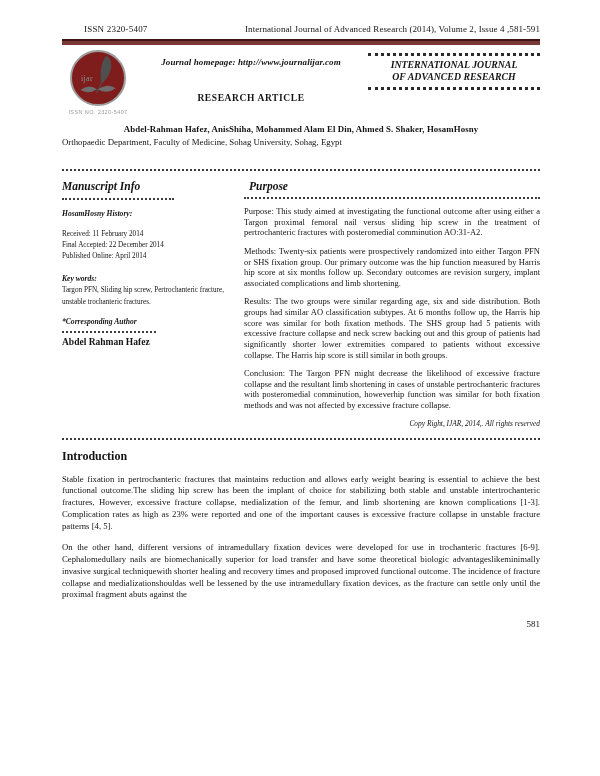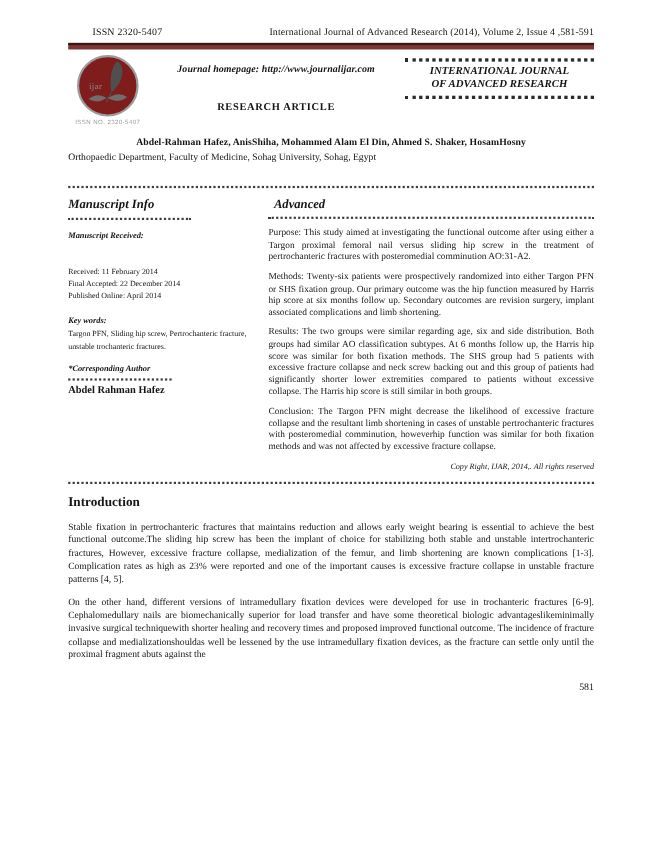--- a/index.html
+++ b/index.html
@@ -59,21 +59,21 @@
   .divider-full { margin-top:22px; }
   .divider-full-2 { margin-top:10px; }
   
   .cols { display:flex; margin-top:9px; }
   .col-left { width:170px; flex:none; }
   .col-right { flex:1; margin-left:12px; min-width:0; }
   .mi-heading { font-size:11.5px; font-weight:bold; font-style:italic; }
   .mi-dotline { width:112px; margin:6px 0 9px; border-top:2px dotted #3c3c3c; }
   .mi-sub { font-size:7.6px; font-weight:bold; font-style:italic; }
   .mi-line { font-size:7.2px; line-height:1.55; }
-  .mi-dates { margin-top:24px; }
+  .mi-dates { margin-top:11px; }
   .mi-keywords-h { margin-top:12px; }
   .mi-keywords { margin-top:2px; width:162px; text-align:justify; }
   .mi-corr { margin-top:9px; }
   .mi-corr-dotline { width:94px; margin:5px 0 4px; border-top:2px dotted #3c3c3c; }
   .mi-corr-name { font-size:9.5px; font-weight:bold; }
   .abs-heading { font-size:11.5px; font-weight:bold; font-style:italic; padding-left:5px; }
   .abs-dotline { margin:5px 0 7px; }
   .abs-para { font-size:8.5px; line-height:1.25; text-align:justify; margin:0 0 8px; }
   .abs-copyright { text-align:right; font-style:italic; font-size:7.4px; margin-top:3px; }
   
@@ -118,35 +118,35 @@
 
   <div class="article-authors">Abdel-Rahman Hafez, AnisShiha, Mohammed Alam El Din, Ahmed S. Shaker, HosamHosny</div>
   <div class="article-affiliation">Orthopaedic Department, Faculty of Medicine, Sohag University, Sohag, Egypt</div>
 
   <div class="dotline divider-full"></div>
 
   <div class="cols">
     <div class="col-left">
       <div class="mi-heading">Manuscript Info</div>
       <div class="mi-dotline"></div>
-      <div class="mi-sub">Manuscript Received:</div>
+      <div class="mi-sub">HosamHosny History:</div>
       <div class="mi-dates">
         <div class="mi-line">Received: 11 February 2014</div>
         <div class="mi-line">Final Accepted: 22 December 2014</div>
         <div class="mi-line">Published Online: April 2014</div>
       </div>
       <div class="mi-sub mi-keywords-h">Key words:</div>
       <div class="mi-line mi-keywords">Targon PFN, Sliding hip screw, Pertrochanteric fracture, unstable trochanteric fractures.</div>
       <div class="mi-sub mi-corr">*Corresponding Author</div>
       <div class="mi-corr-dotline"></div>
       <div class="mi-corr-name">Abdel Rahman Hafez</div>
     </div>
 
     <div class="col-right">
-      <div class="abs-heading">Advanced</div>
+      <div class="abs-heading">Purpose</div>
       <div class="dotline abs-dotline"></div>
       <p class="abs-para">Purpose: This study aimed at investigating the functional outcome after using either a Targon proximal femoral nail versus sliding hip screw in the treatment of pertrochanteric fractures with posteromedial comminution AO:31-A2.</p>
       <p class="abs-para">Methods: Twenty-six patients were prospectively randomized into either Targon PFN or SHS fixation group. Our primary outcome was the hip function measured by Harris hip score at six months follow up. Secondary outcomes are revision surgery, implant associated complications and limb shortening.</p>
       <p class="abs-para">Results: The two groups were similar regarding age, six and side distribution. Both groups had similar AO classification subtypes. At 6 months follow up, the Harris hip score was similar for both fixation methods. The SHS group had 5 patients with excessive fracture collapse and neck screw backing out and this group of patients had significantly shorter lower extremities compared to patients without excessive collapse. The Harris hip score is still similar in both groups.</p>
       <p class="abs-para">Conclusion: The Targon PFN might decrease the likelihood of excessive fracture collapse and the resultant limb shortening in cases of unstable pertrochanteric fractures with posteromedial comminution, howeverhip function was similar for both fixation methods and was not affected by excessive fracture collapse.</p>
       <div class="abs-copyright">Copy Right, IJAR, 2014,. All rights reserved</div>
     </div>
   </div>
 
   <div class="dotline divider-full-2"></div>

